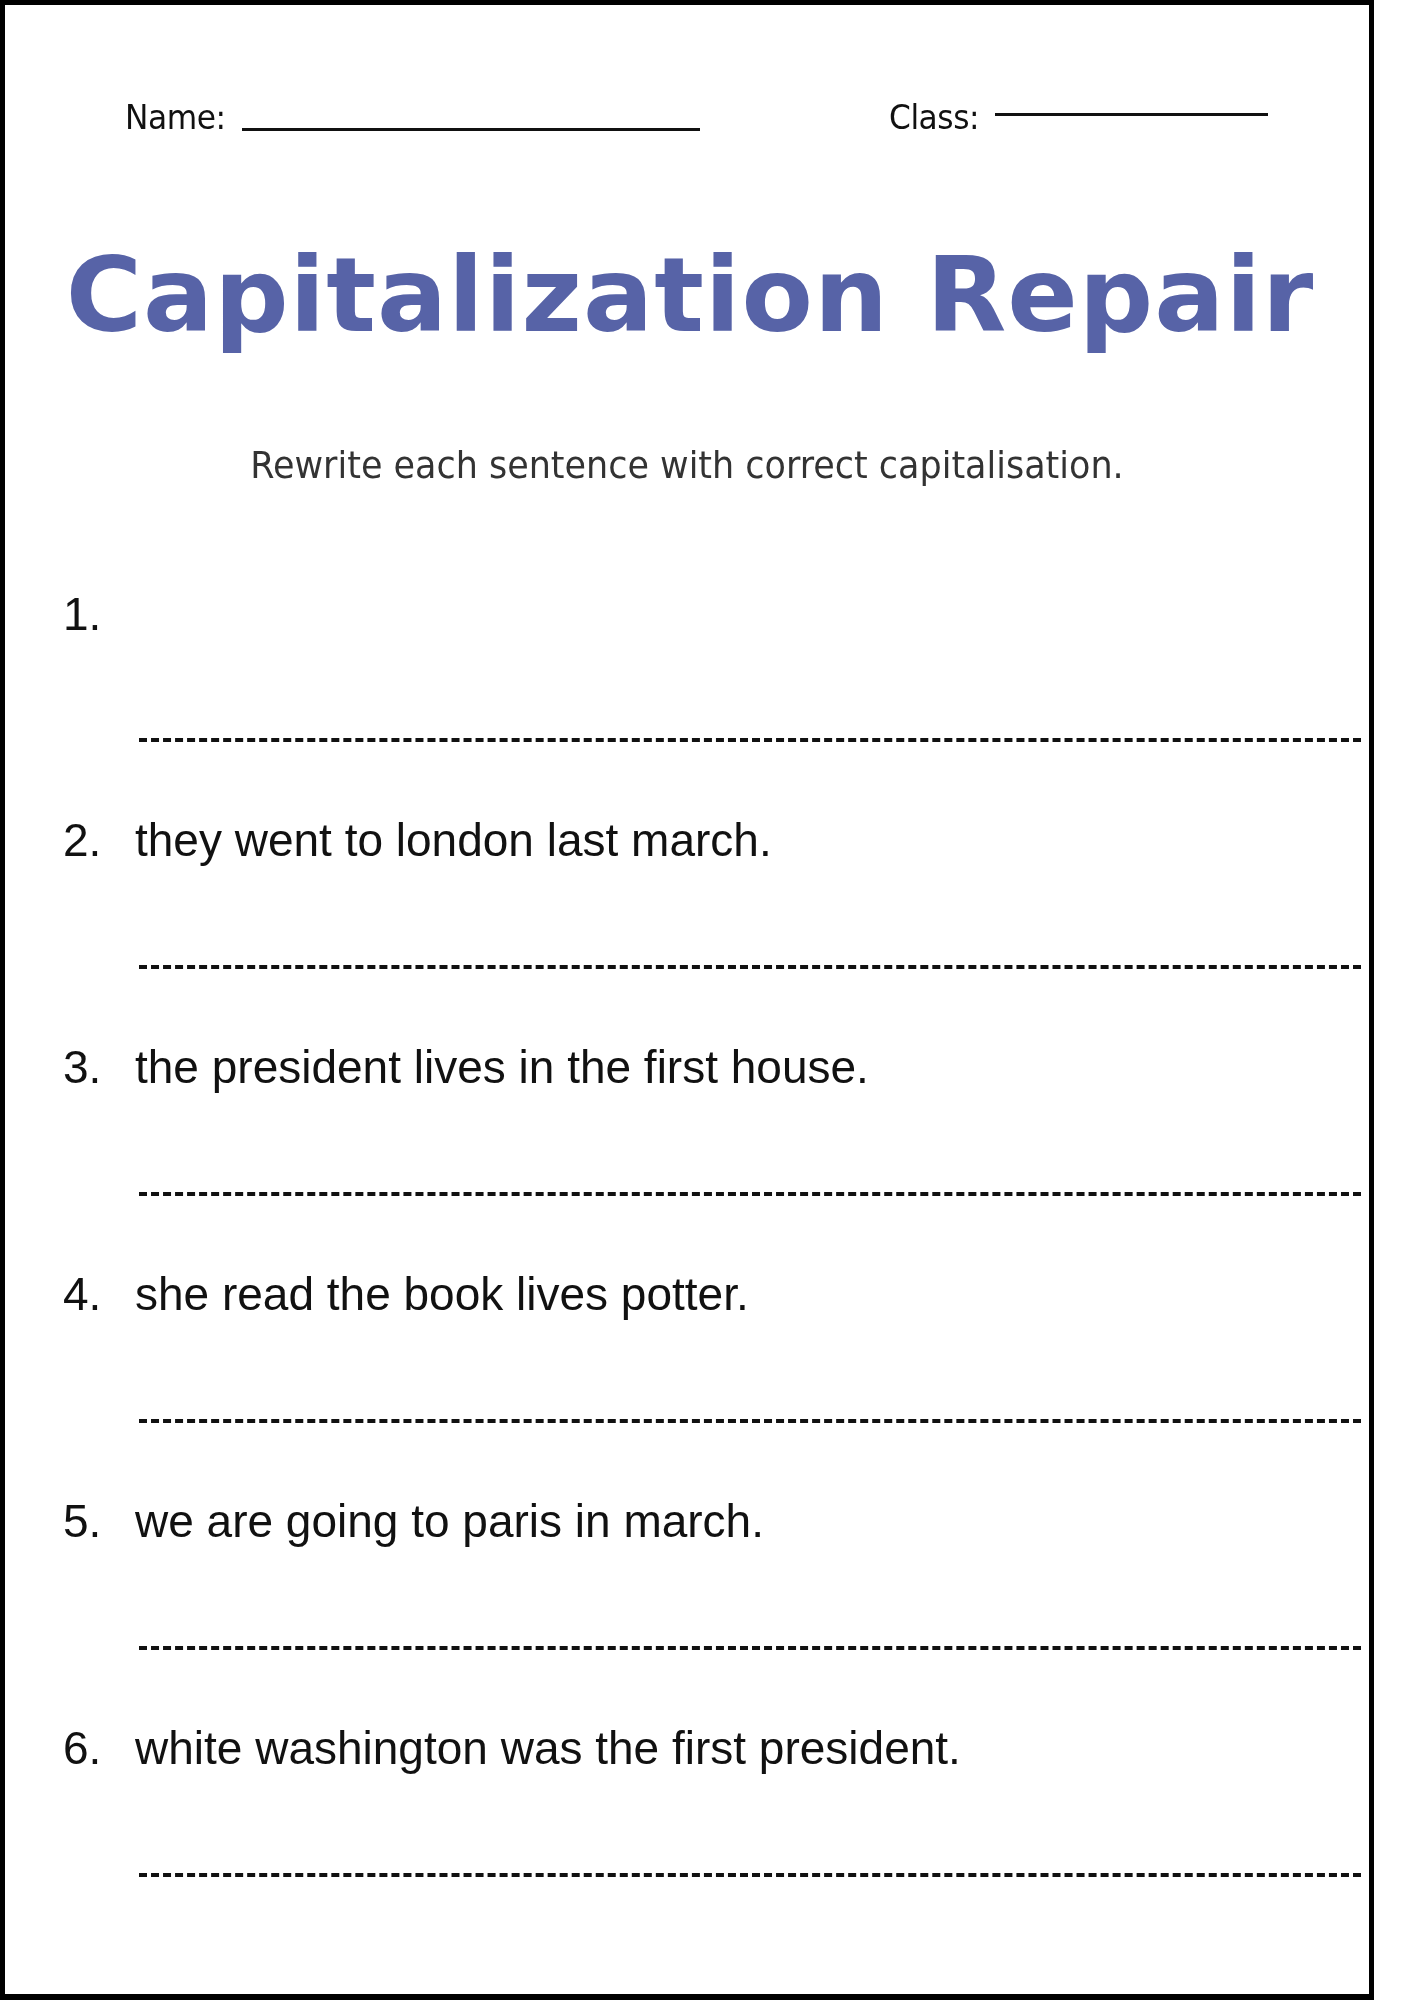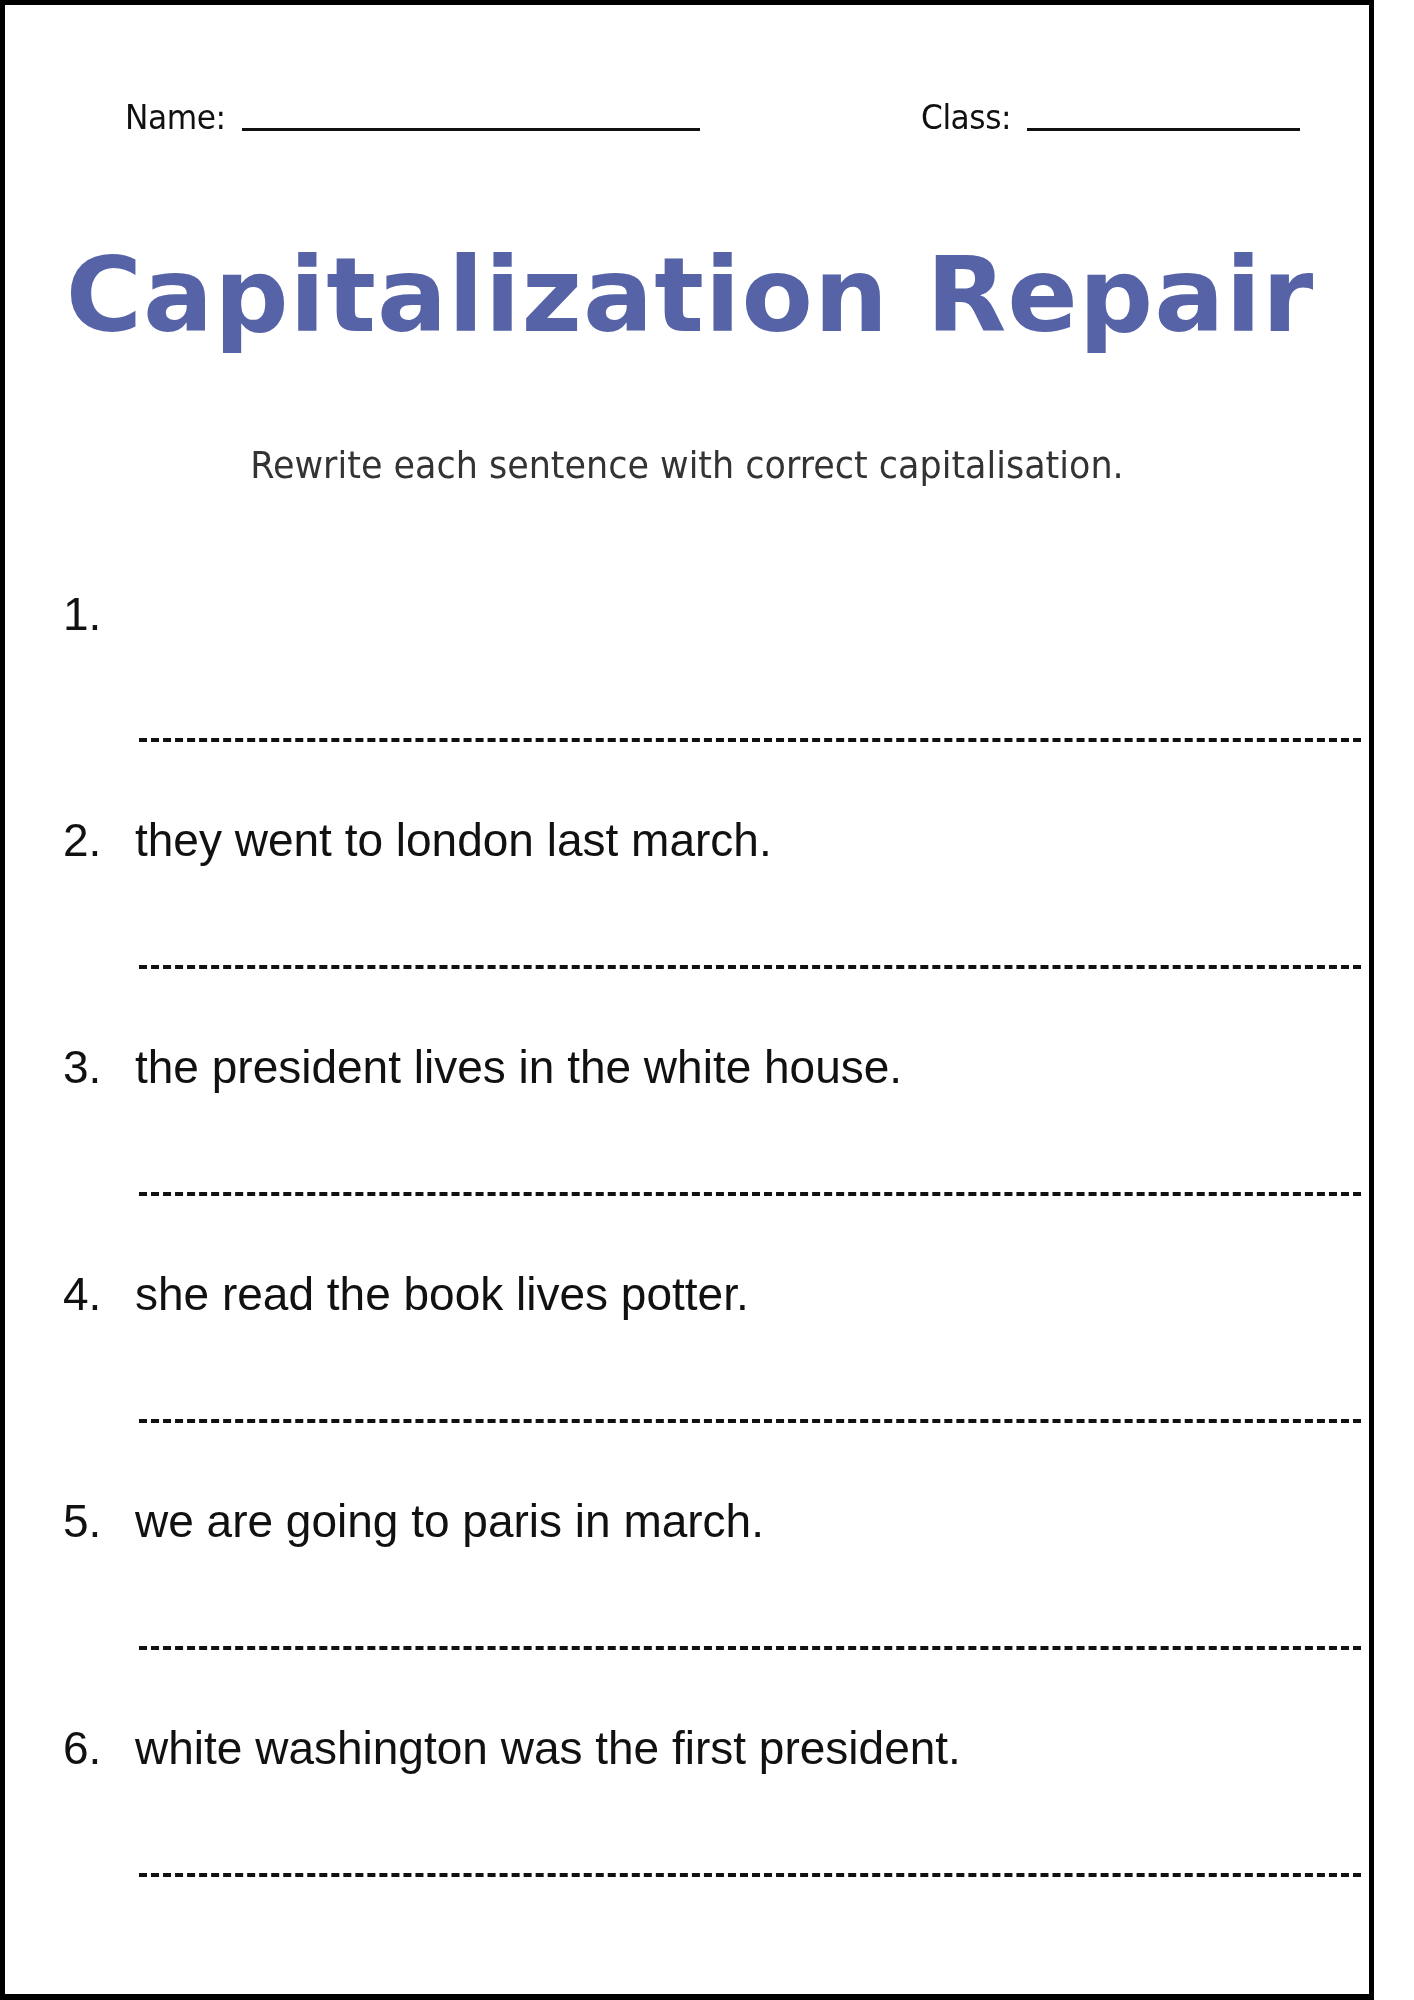--- a/index.html
+++ b/index.html
@@ -10,21 +10,21 @@
   }
   .header-row { position: absolute; top: 92px; left: 0; width: 100%; height: 50px; }
   .field { position: absolute; display: flex; align-items: flex-end; }
   .field-label {
     font-family: "DejaVu Sans", sans-serif; font-size: 34px; color: #111;
     letter-spacing: -0.5px; transform: scaleX(0.92); transform-origin: left bottom;
   }
   .field-line { border-bottom: 3px solid #111; margin-left: 8px; margin-bottom: 6px; }
   .name-field { left: 120px; }
   .name-field .field-line { width: 458px; }
-  .class-field { left: 916px; }
+  .class-field { left: 884px; align-items: center; }
   .class-field .field-line { width: 273px; }
 
   .title {
     position: absolute; top: 230px; left: 3px; width: 100%; text-align: center;
     font-family: "DejaVu Sans", sans-serif; font-weight: bold; font-size: 104px;
     color: #5763a7; letter-spacing: 1px; line-height: 120px;
   }
   .instructions {
     position: absolute; top: 438px; left: 0; width: 100%; text-align: center;
     font-family: "DejaVu Sans", sans-serif; font-size: 38px; color: #333;
@@ -66,21 +66,21 @@
   <div class="answer-line" style="top:733px"></div>
 
   <div class="question" style="top:808px">
     <span class="q-number">2.</span>
     <span>they went to london last march.</span>
   </div>
   <div class="answer-line" style="top:960px"></div>
 
   <div class="question" style="top:1035px">
     <span class="q-number">3.</span>
-    <span>the president lives in the white house.</span>
+    <span>the president lives in the first house.</span>
   </div>
   <div class="answer-line" style="top:1187px"></div>
 
   <div class="question" style="top:1262px">
     <span class="q-number">4.</span>
     <span>she read the book lives potter.</span>
   </div>
   <div class="answer-line" style="top:1414px"></div>
 
   <div class="question" style="top:1489px">

